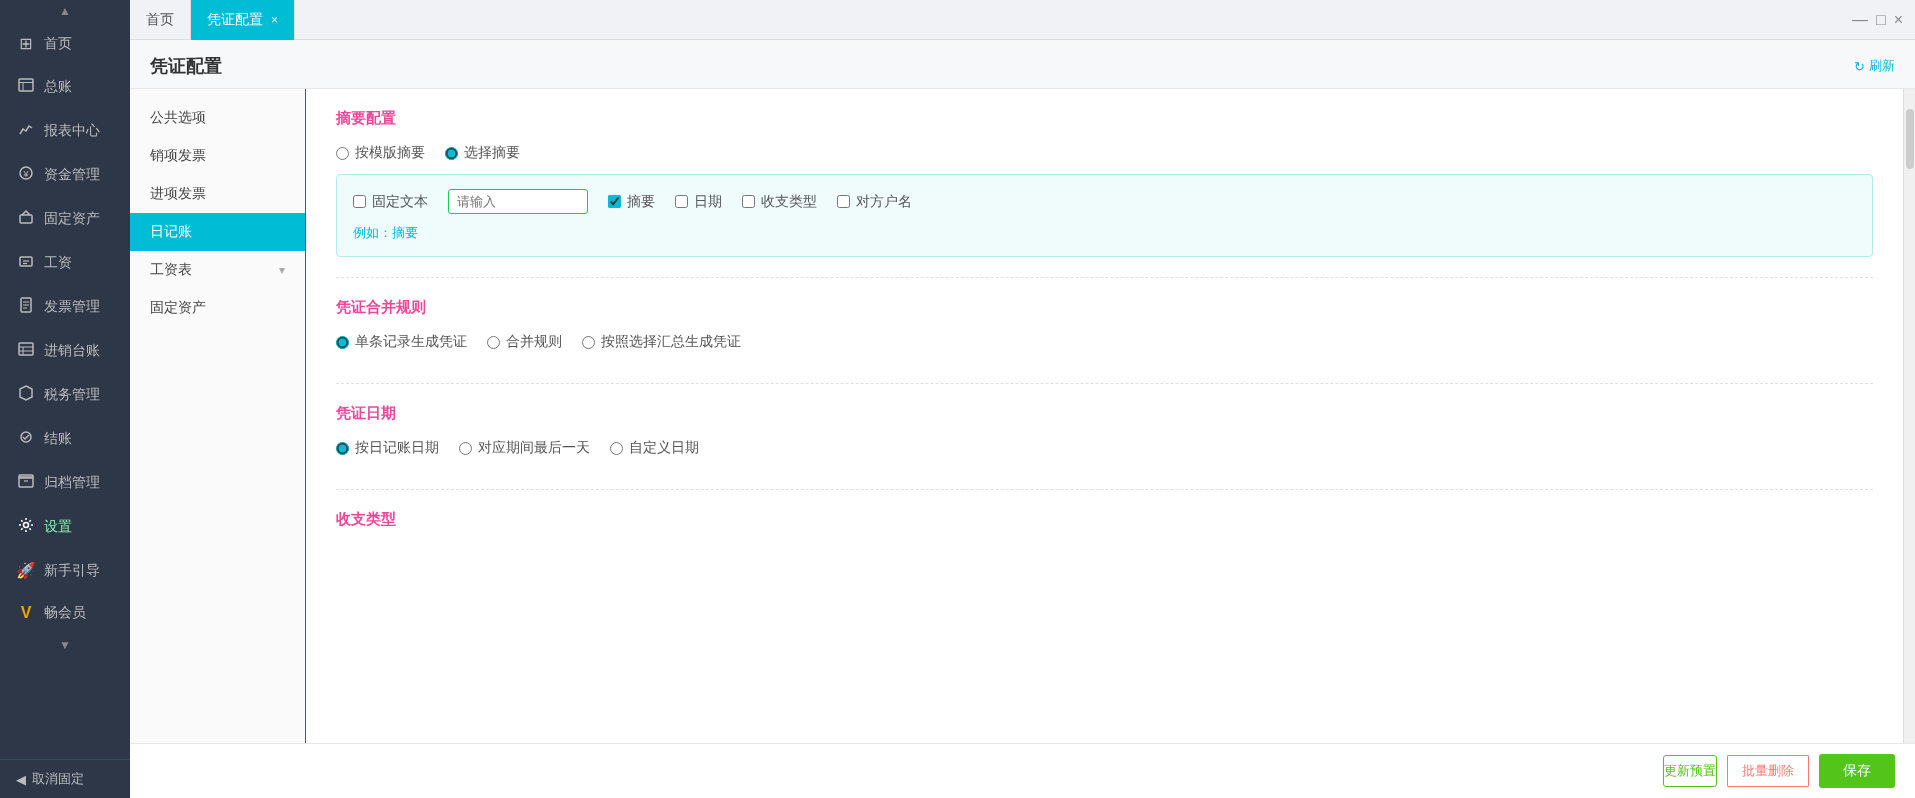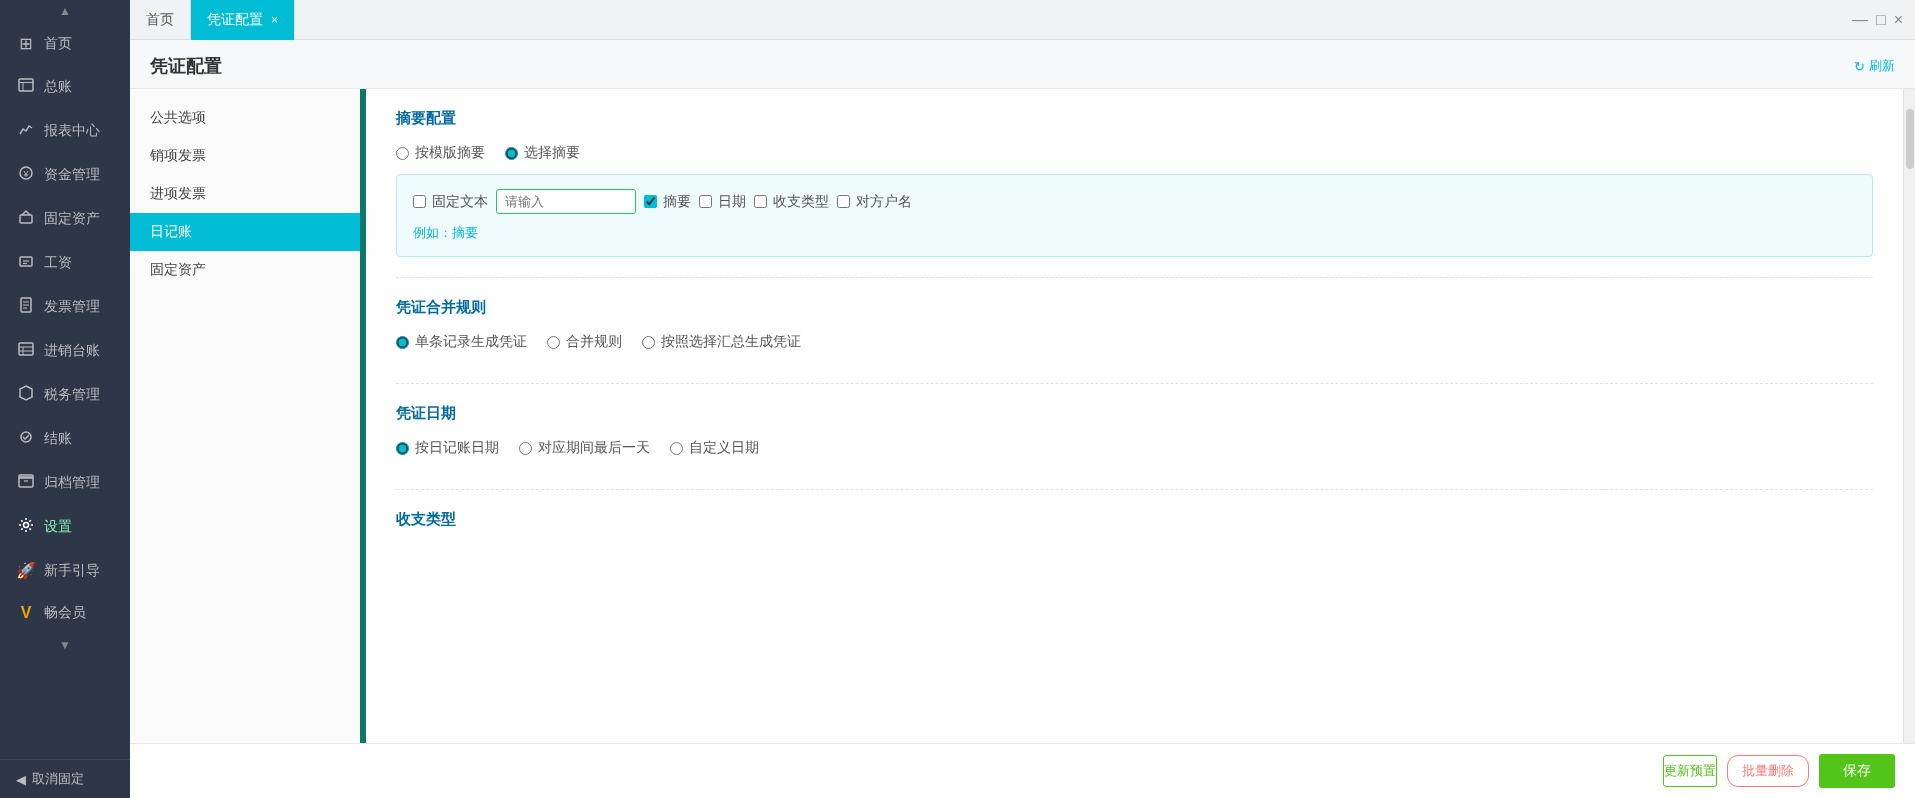--- a/index.html
+++ b/index.html
@@ -130,23 +130,23 @@
 
     
     .content-layout {
       display: flex;
       flex: 1;
       overflow: hidden;
     }
 
     
     .left-nav {
-      width: 236px;
+      width: 176px;
       flex-shrink: 0;
-      border-right: 6px solid #0f766e;
+      border-right: 1px solid #0f766e;
       padding: 10px 0;
       background: #fafafa;
     }
     .left-nav-item {
       padding: 10px 20px;
       cursor: pointer;
       color: #444;
       font-size: 14px;
       display: flex;
       align-items: center;
@@ -169,21 +169,21 @@
     
     .section {
       margin-bottom: 20px;
       padding-bottom: 20px;
       border-bottom: 1px dashed #e0e0e0;
     }
     .section:last-child { border-bottom: none; }
     .section-title {
       font-size: 15px;
       font-weight: 600;
-      color: #0369a1;
+      color: #ec4899;
       margin-bottom: 16px;
     }
 
     
     .radio-group {
       display: flex;
       align-items: center;
       gap: 20px;
       margin-bottom: 12px;
     }
@@ -200,21 +200,21 @@
     .summary-config-box {
       background: #f0fbfc;
       border: 1px solid #b2ebf2;
       border-radius: 4px;
       padding: 14px 16px;
       margin-top: 10px;
     }
     .summary-config-row {
       display: flex;
       align-items: center;
-      gap: 8px;
+      gap: 20px;
       flex-wrap: wrap;
     }
     .checkbox-label {
       display: flex;
       align-items: center;
       gap: 6px;
       cursor: pointer;
       color: #555;
     }
     .checkbox-label input[type="checkbox"] { accent-color: #00bcd4; cursor: pointer; }
@@ -253,21 +253,21 @@
       padding: 6px 0;
       border-radius: 3px;
       cursor: pointer;
       font-size: 13px;
     }
     .btn-batch-delete {
       border: 1px solid #ff7875;
       color: #ff7875;
       background: #fff;
       padding: 6px 14px;
-      border-radius: 11px;
+      border-radius: 1px;
       cursor: pointer;
       font-size: 13px;
     }
     .btn-save {
       background: #52c41a;
       color: #fff;
       border: none;
       padding: 8px 24px;
       border-radius: 3px;
       cursor: pointer;
@@ -459,20 +459,24 @@
           <span>公共选项</span>
         </div>
         <div class="left-nav-item">
           <span>销项发票</span>
         </div>
         <div class="left-nav-item">
           <span>进项发票</span>
         </div>
         <div class="left-nav-item active">
           <span>日记账</span>
+        </div>
+        <div class="left-nav-item">
+          <span>工资表</span>
+          <span class="chevron">▾</span>
         </div>
         <div class="left-nav-item">
           <span>固定资产</span>
         </div>
       </div>
 
       <div class="right-content">
 
         <div class="section">
           <div class="section-title">摘要配置</div>

